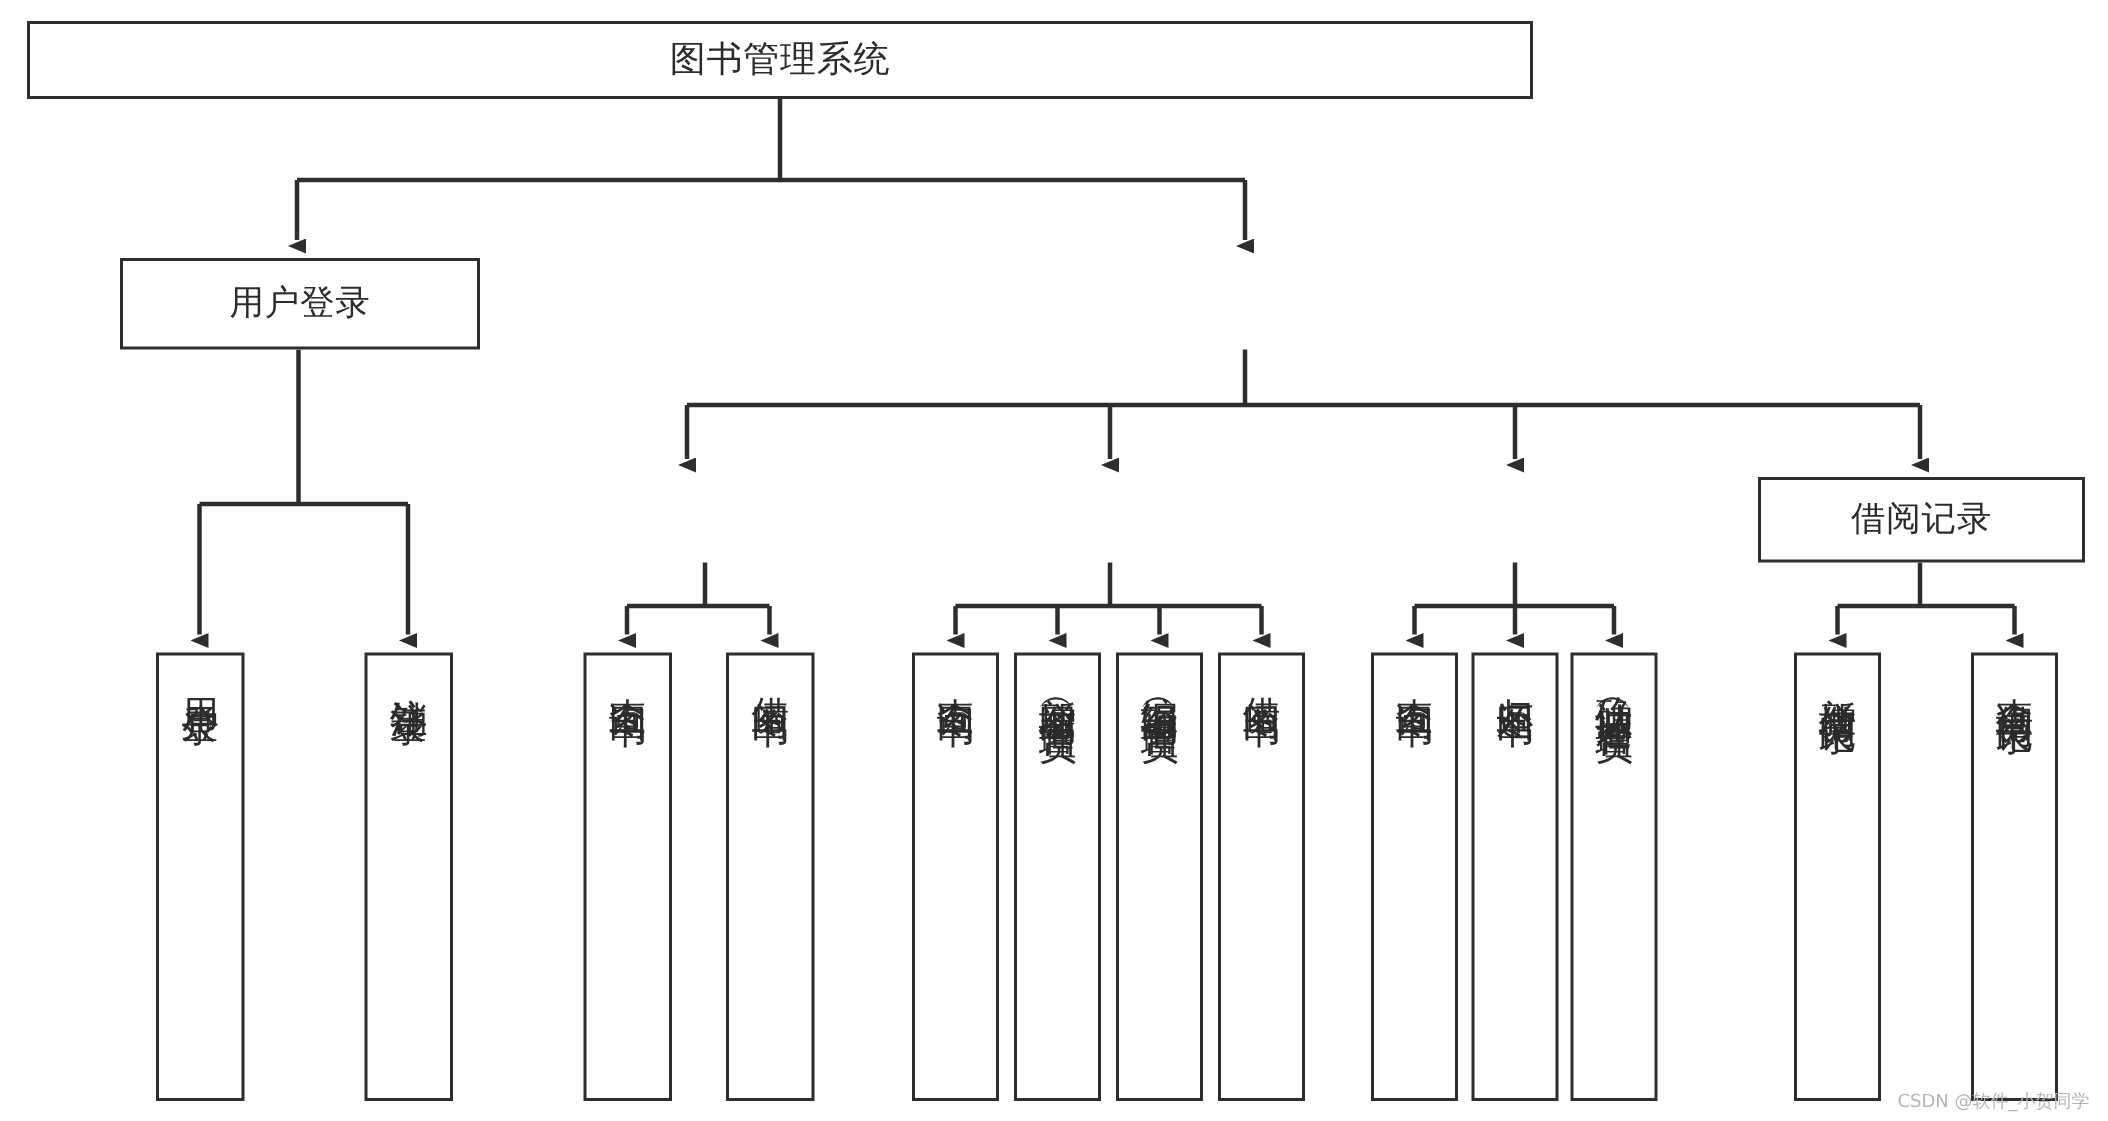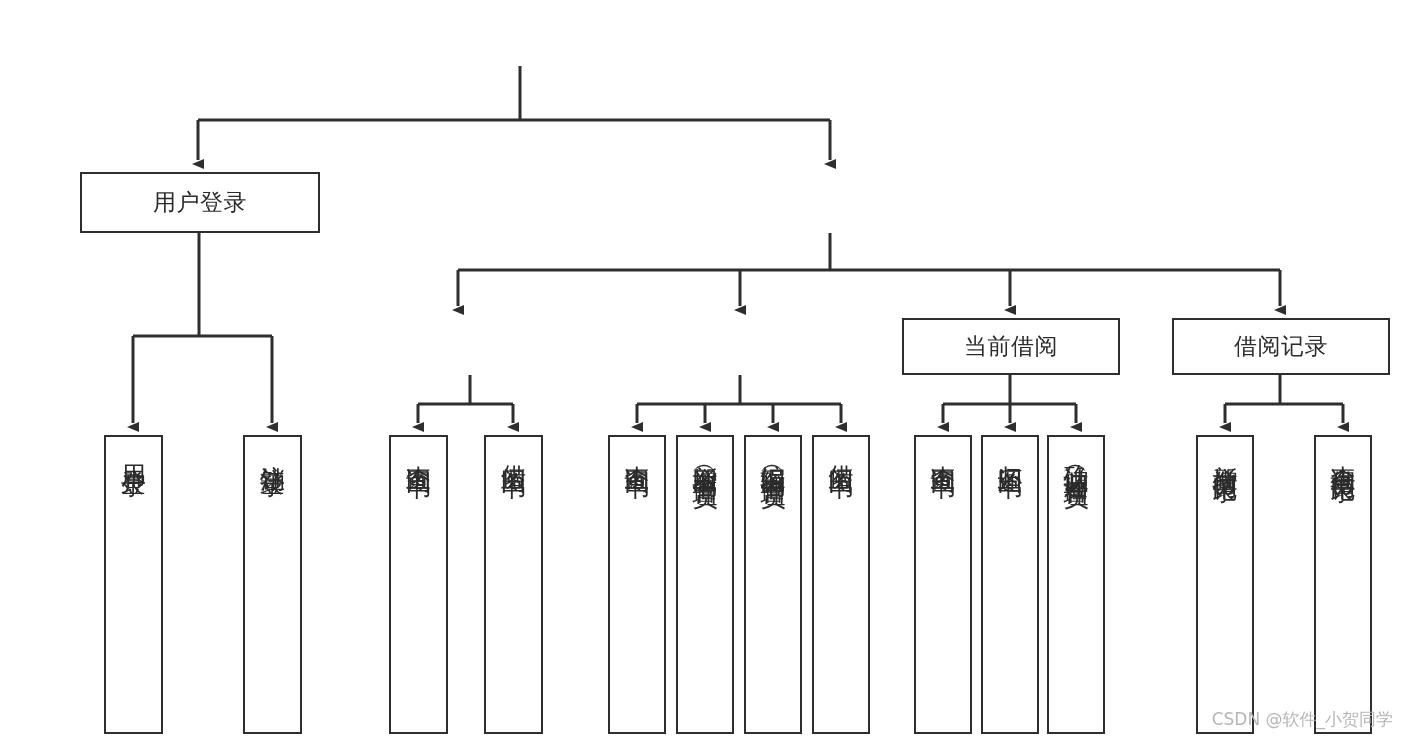--- a/index.html
+++ b/index.html
@@ -57,22 +57,22 @@
     writing-mode: vertical-rl;
     text-orientation: upright;
     font-size: 25px;
     line-height: 1.0;
     letter-spacing: 3px;
     white-space: nowrap;
   }
   #watermark {
     position: absolute;
     right: 12px;
-    bottom: 16px;
-    font-size: 17px;
+    bottom: 4px;
+    font-size: 12px;
     color: #b6b6b6;
     font-family: "DejaVu Sans", "Liberation Sans", sans-serif;
     white-space: nowrap;
     user-select: none;
   }
 </style>
 </head>
 <body>
 
 <div id="canvas">
@@ -120,31 +120,31 @@
       <path d="M1010,404 L1010,423" marker-end="url(#arrow)"></path>
       <path d="M1076,404 L1076,423" marker-end="url(#arrow)"></path>
 
       <path d="M1280,375 L1280,404"></path>
       <path d="M1225,404 L1343,404"></path>
       <path d="M1225,404 L1225,423" marker-end="url(#arrow)"></path>
       <path d="M1343,404 L1343,423" marker-end="url(#arrow)"></path>
     </g>
   </svg>
 
+  <div class="node h root" style="left:18px; top:14px; width:1004px; height:52px;">
+    <span class="label">图书管理系统</span>
+  </div>
 
   <div class="node h" style="left:80px; top:172px; width:240px; height:61px;">
     <span class="label">用户登录</span>
   </div>
 
 
 
 
-  <div class="node h" style="left:902px; top:318px; width:218px; height:57px;">
-    <span class="label">当前借阅</span>
-  </div>
 
   <div class="node h" style="left:1172px; top:318px; width:218px; height:57px;">
     <span class="label">借阅记录</span>
   </div>
 
   <div class="node v" style="left:104px; top:435px; width:59px; height:299px;">
     <span class="label">用户登录</span>
   </div>
 
   <div class="node v" style="left:243px; top:435px; width:59px; height:299px;">

